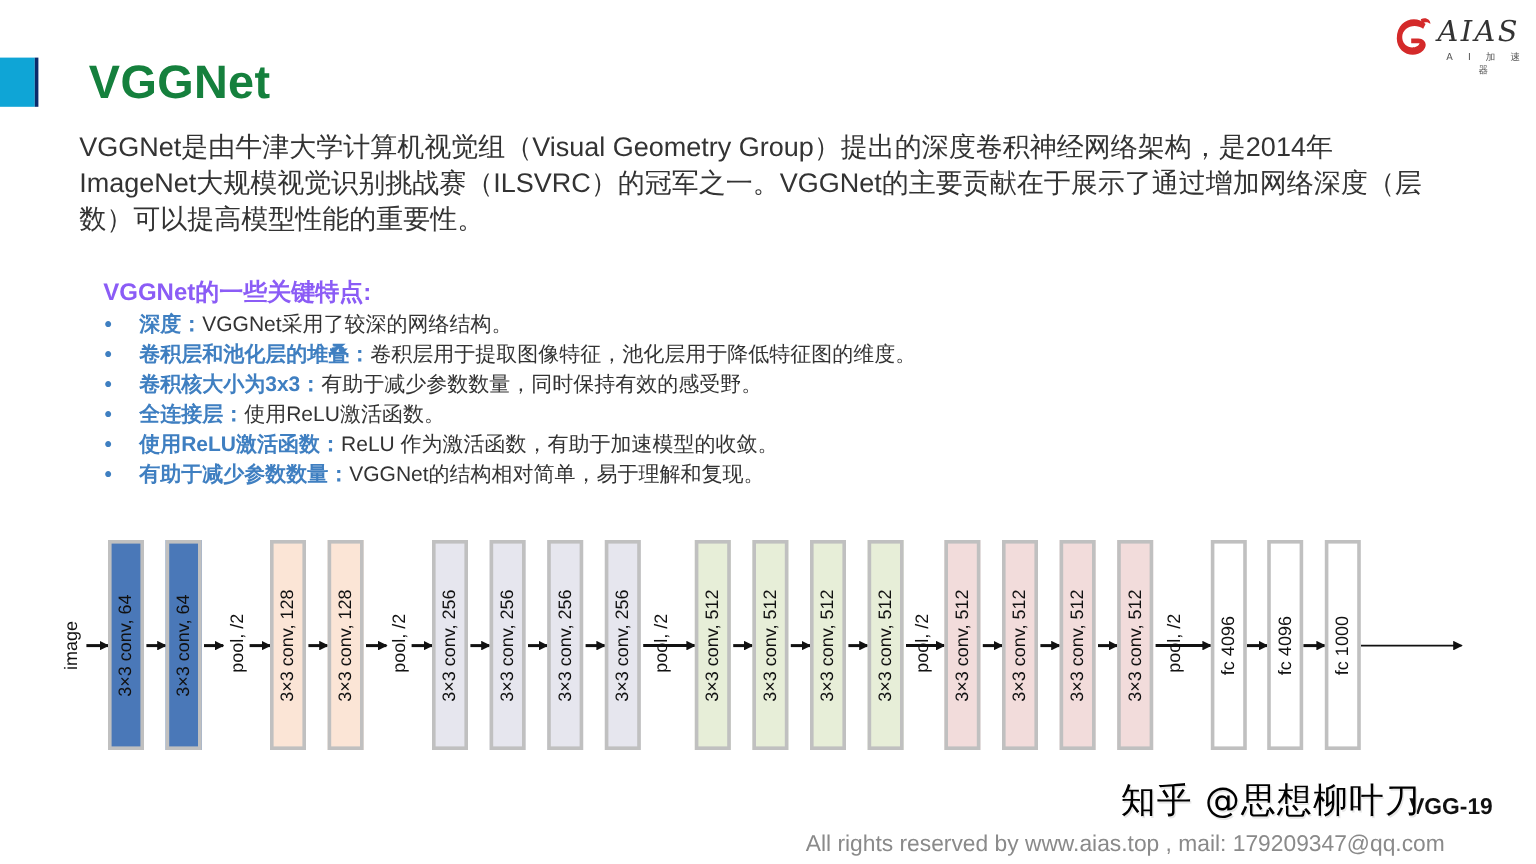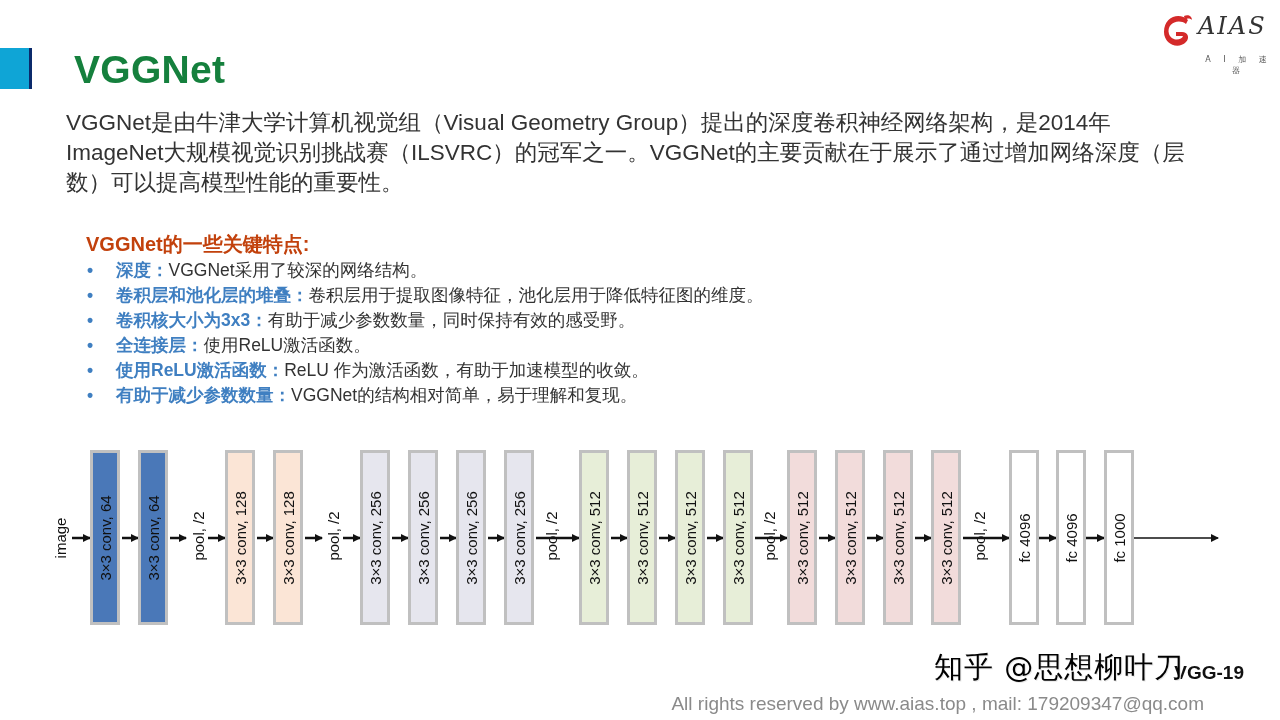--- a/index.html
+++ b/index.html
@@ -8,24 +8,24 @@
     background: #ffffff;
     font-family: "DejaVu Sans", "Liberation Sans", sans-serif;
     color: #333;
   }
   .accent-bar { position: absolute; left: 0; top: 48px; width: 29px; height: 41px; background: #0fa5d6; }
   .accent-bar-edge { position: absolute; left: 29px; top: 48px; width: 3px; height: 41px; background: #0b2a6b; }
   .title { position: absolute; left: 74px; top: 48px; font-size: 39px; font-weight: bold; color: #15803d; letter-spacing: 0.3px; font-family: Liberation Sans, sans-serif; }
   .logo { position: absolute; left: 1158px; top: 8px; width: 115px; height: 46px; text-align: center; }
   .logo .swirl { position: absolute; left: 2px; top: 4px; width: 34px; height: 38px; }
   .logo .brand { position: absolute; left: 40px; top: 4px; font-size: 24px; font-style: italic; color: #333; font-family: "DejaVu Serif", serif; letter-spacing: 2px; }
-  .logo .sub { position: absolute; left: 46px; top: 34px; font-size: 8px; color: #555; letter-spacing: 5px; margin-top: 12px; }
+  .logo .sub { position: absolute; left: 46px; top: 34px; font-size: 8px; color: #555; letter-spacing: 5px; }
   .intro { position: absolute; left: 66px; top: 108px; width: 1130px; font-size: 22.5px; line-height: 30px; color: #333; font-family: "Liberation Sans", sans-serif; }
   .features { position: absolute; left: 86px; top: 230px; width: 900px; }
-  .features h3 { margin: 0; font-size: 20px; font-weight: bold; color: #c2410c; height: 28px; line-height: 28px; font-family: "Liberation Sans", sans-serif; }
+  .features h3 { margin: 0; font-size: 20px; font-weight: bold; color: #8b5cf6; height: 28px; line-height: 28px; font-family: "Liberation Sans", sans-serif; }
   .features ul { list-style: none; margin: 0; padding: 0; }
   .features li { position: relative; font-size: 17.5px; line-height: 25px; height: 25px; color: #333; padding-left: 30px; white-space: nowrap; font-family: "Liberation Sans", sans-serif; }
   .features li .dot { position: absolute; left: 1px; top: 0; color: #3f7fc1; font-weight: bold; }
   .features li .key { color: #3f7fc1; font-weight: bold; }
   .diagram { position: absolute; left: 0; top: 440px; width: 1280px; height: 200px; }
   .blk { position: absolute; top: 10px; width: 30px; height: 175px; box-sizing: border-box; border: 3px solid #c0c0c0; }
   .blk .lbl { position: absolute; left: 50%; top: 50%; transform: translate(-50%, -50%) rotate(-90deg); white-space: nowrap; font-size: 15px; color: #111; font-family: "Liberation Sans", sans-serif; }
   .vlabel { position: absolute; transform: translate(-50%, -50%) rotate(-90deg); white-space: nowrap; font-size: 15px; color: #111; font-family: "Liberation Sans", sans-serif; }
   .diagram svg { position: absolute; left: 0; top: 0; }
   .caption { position: absolute; left: 0; width: 1244px; top: 662px; text-align: right; font-size: 19px; font-weight: bold; color: #111; font-family: "Liberation Sans", sans-serif; }

